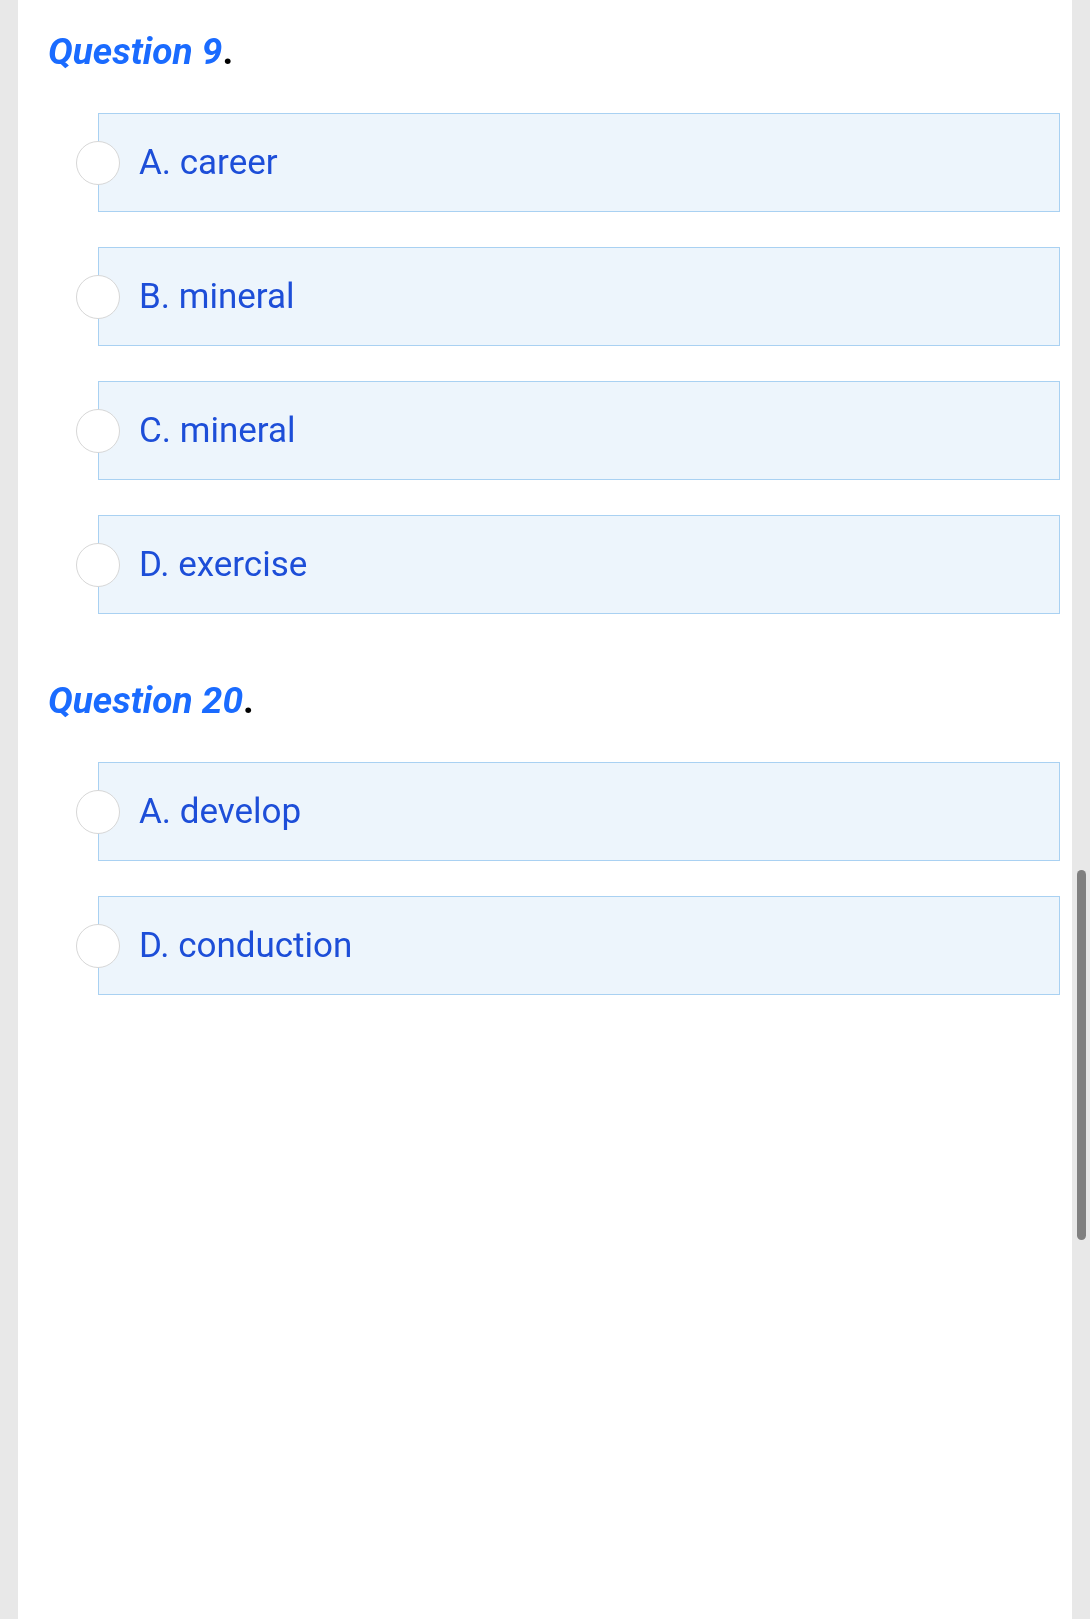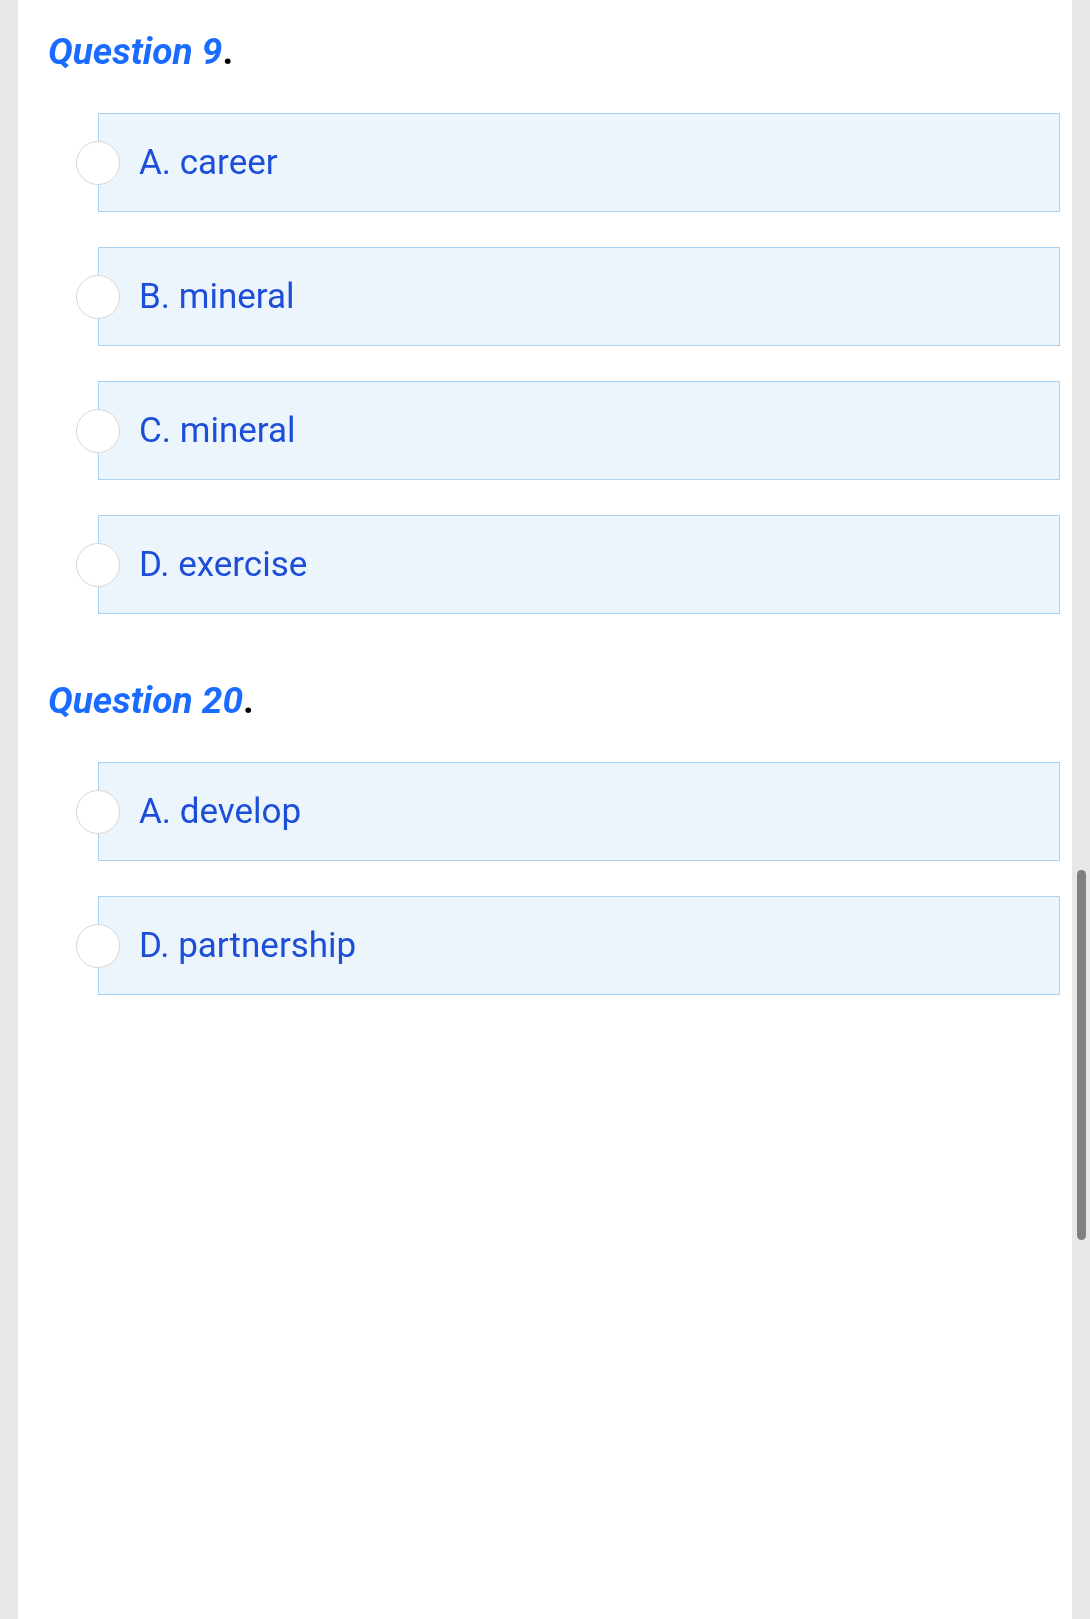--- a/index.html
+++ b/index.html
@@ -111,20 +111,20 @@
       <h2 class="question-title">
         <span>Question 20</span><span class="period">.</span>
       </h2>
       <div class="options-container">
         <div class="option-row">
           <div class="radio-button"></div>
           <div class="option-box">A. develop</div>
         </div>
         <div class="option-row">
           <div class="radio-button"></div>
-          <div class="option-box">D. partnership</div>
+          <div class="option-box">D. conduction</div>
         </div>
       </div>
     </div>
 
   </div>
   <div class="scrollbar-track"></div>
 </div>
 
 </body></html>

